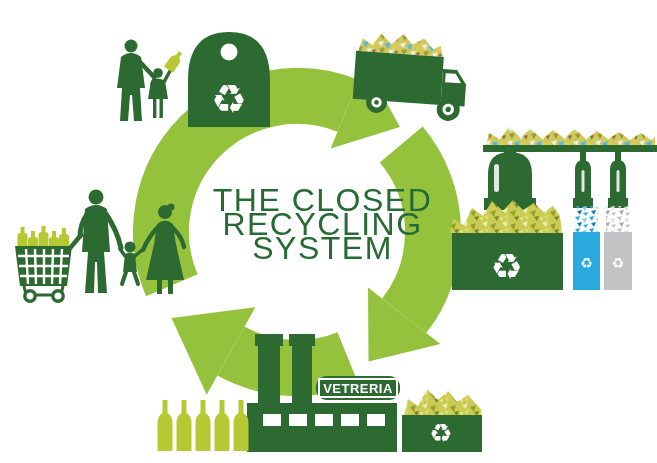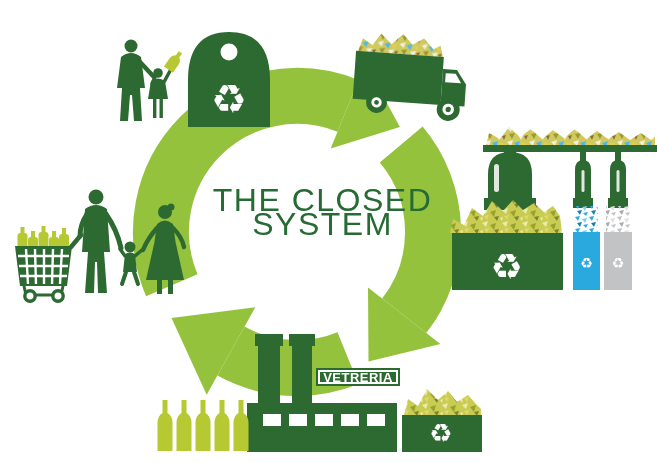--- a/index.html
+++ b/index.html
@@ -4,22 +4,22 @@
 <style>
   html,body{margin:0;padding:0;background:#fff;}
   .stage{position:relative;width:657px;height:463px;background:#fff;overflow:hidden;
          font-family:"Liberation Sans",sans-serif;}
   .stage svg{position:absolute;left:0;top:0;}
   .yg{fill:#B6C933;}
   .stk{stroke:#2D6A32;fill:none;stroke-linecap:round;}
   .title{position:absolute;left:205px;top:188px;width:235px;text-align:center;
          color:#256B33;font-weight:normal;font-size:32px;line-height:24px;letter-spacing:1.5px;}
   .title span{display:block;}
-  .vetreria-sign{position:absolute;left:316px;top:368px;width:84px;height:18px;
-         background:#2D6A32;box-sizing:border-box;padding:2px;}
+  .vetreria-sign{position:absolute;left:316px;top:376px;width:84px;height:24px;
+         background:#2D6A32;box-sizing:border-box;padding:2px;border-radius:11px;}
   .vetreria-sign span{display:flex;align-items:center;justify-content:center;
          width:100%;height:100%;border:2px solid #fff;box-sizing:border-box;
          color:#fff;font-weight:bold;font-size:13px;letter-spacing:.5px;}
   .recycle-glyph{font-family:"DejaVu Sans",sans-serif;fill:#fff;text-anchor:middle;}
 </style>
 </head>
 <body>
 
 <div class="stage">
 
@@ -196,20 +196,21 @@
     <path d="M154,244 L176,244 L184,280 L146,280 Z"></path>
     <rect x="157" y="280" width="5" height="14"></rect>
     <rect x="168" y="280" width="5" height="14"></rect>
     <path class="stk" stroke-width="4.5" d="M157,228 Q148,238 143,250"></path>
     <path class="stk" stroke-width="4.5" d="M173,228 Q182,237 184,247"></path>
   </g>
 </svg>
 
 <div class="title">
   <span>THE CLOSED</span>
+  <span>RECYCLING</span>
   <span>SYSTEM</span>
 </div>
 
 <div class="vetreria-sign">
   <span>VETRERIA</span>
 </div>
 
 </div>
 
 </body></html>

